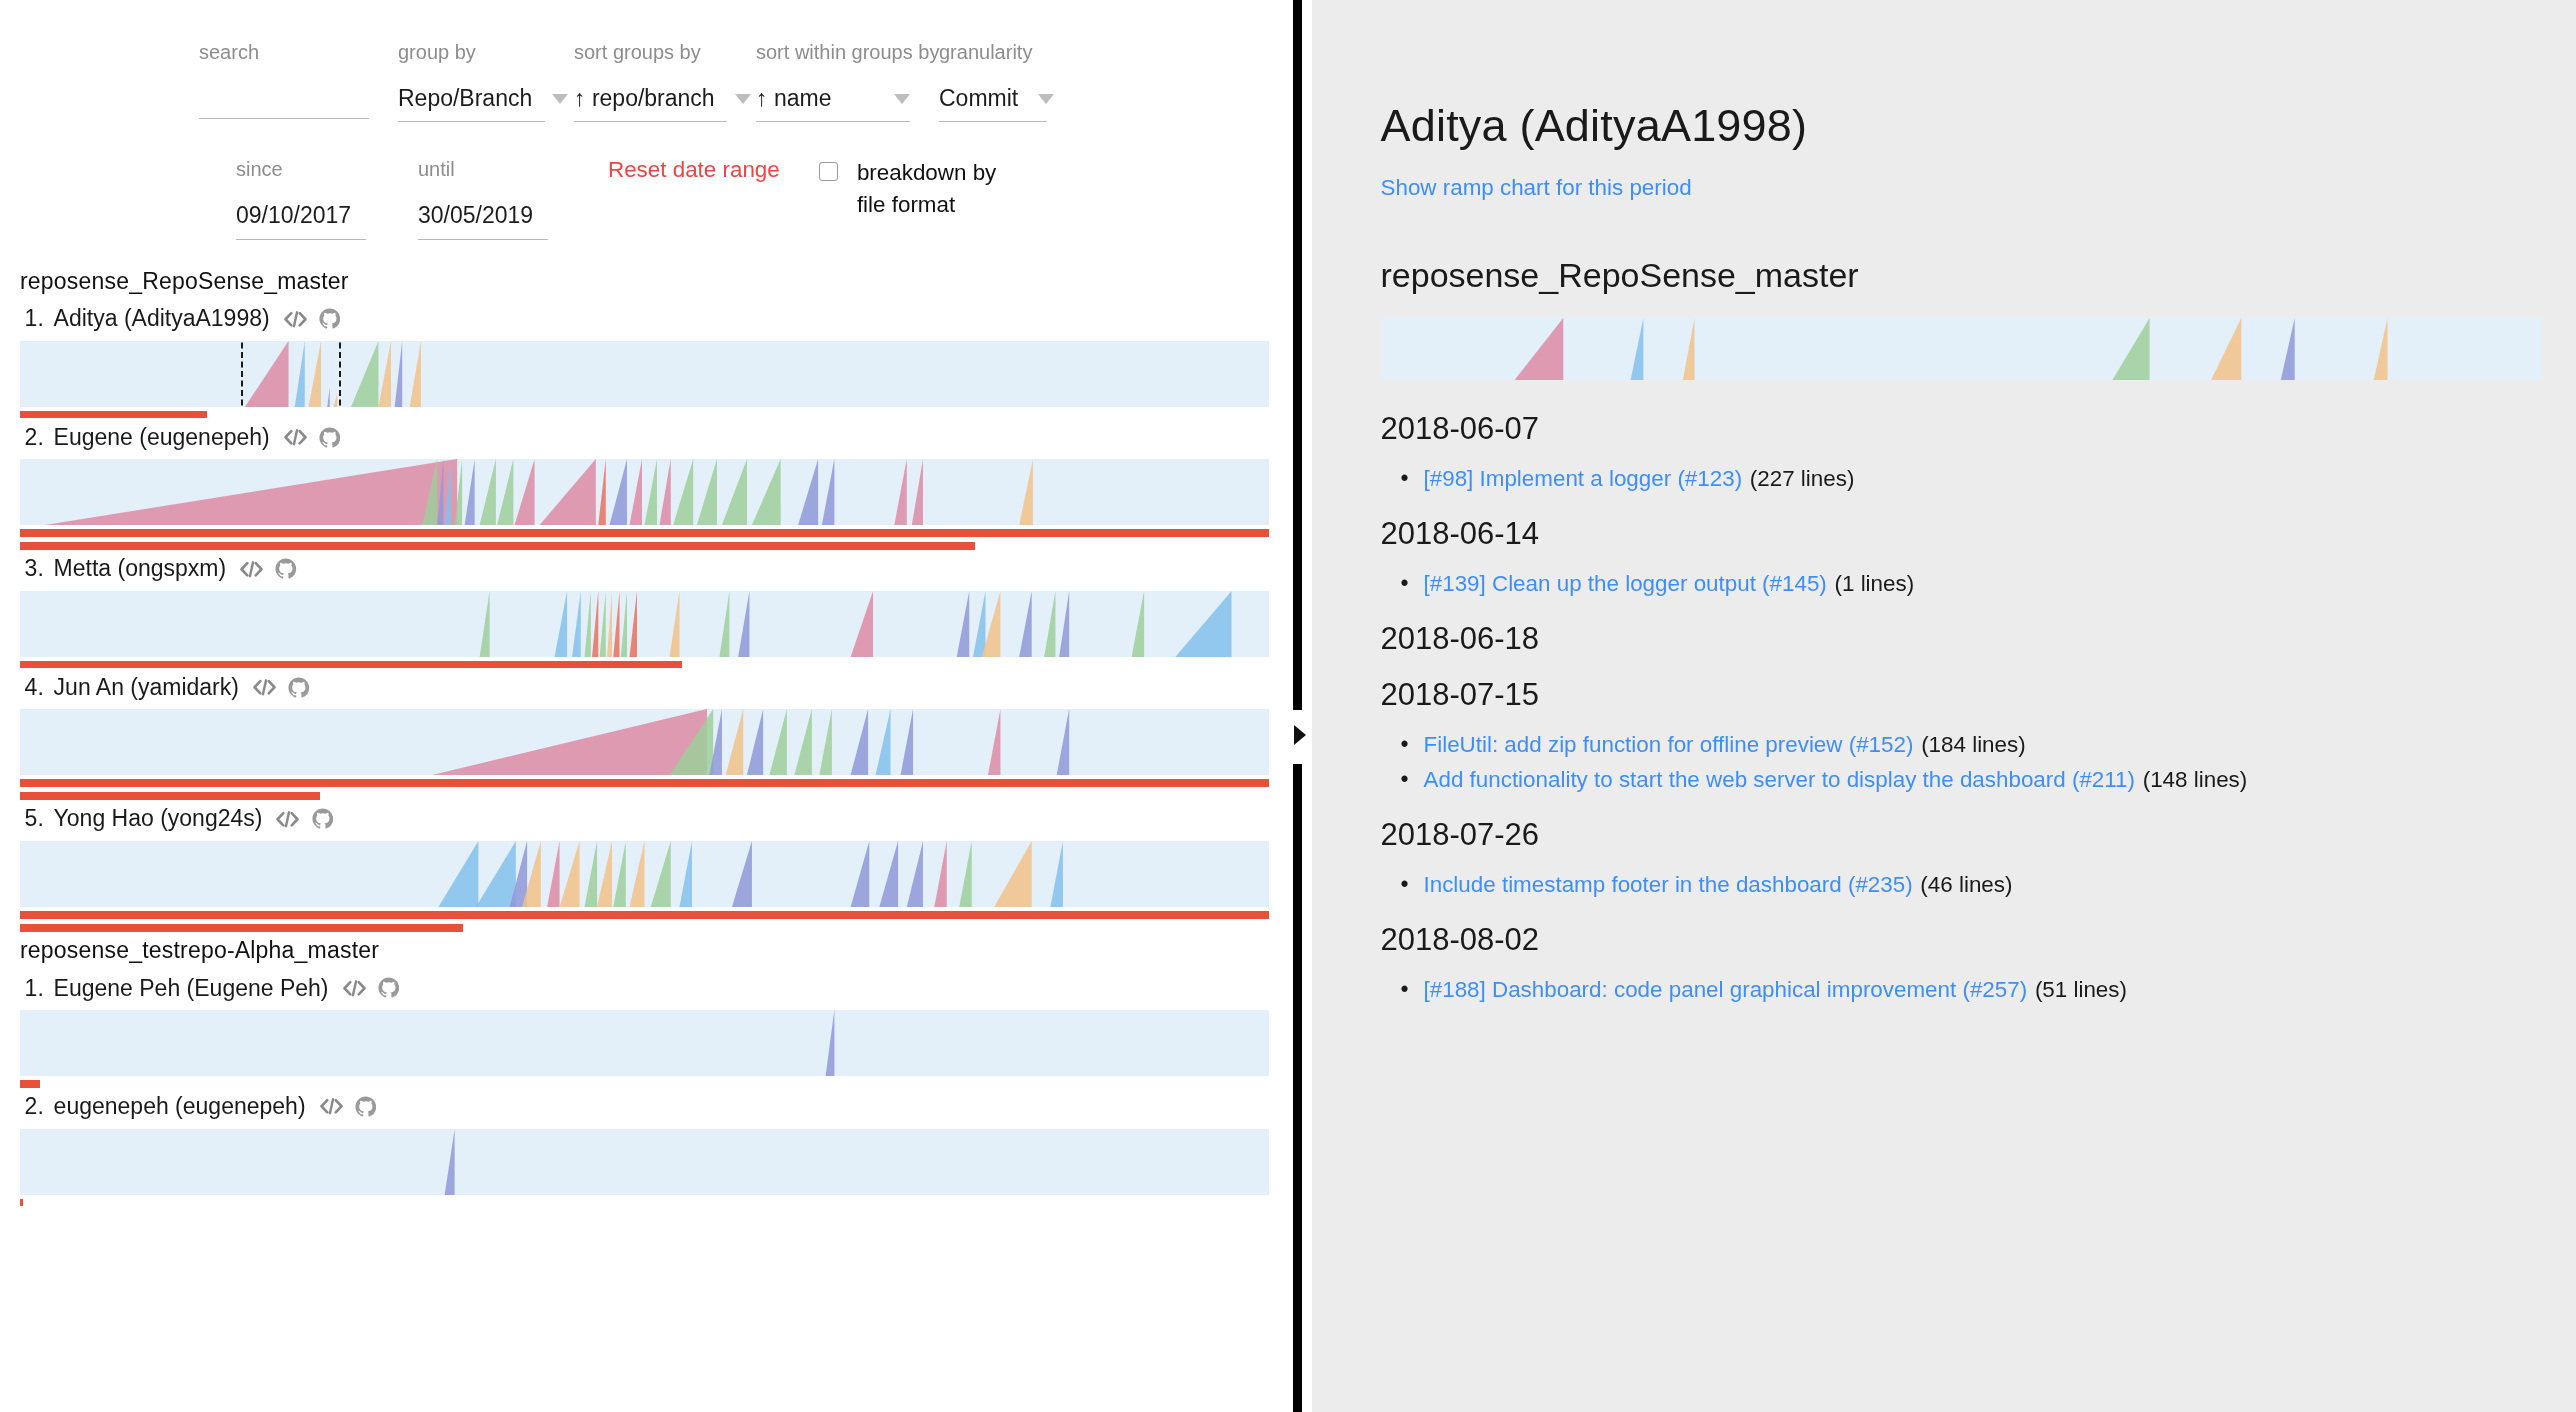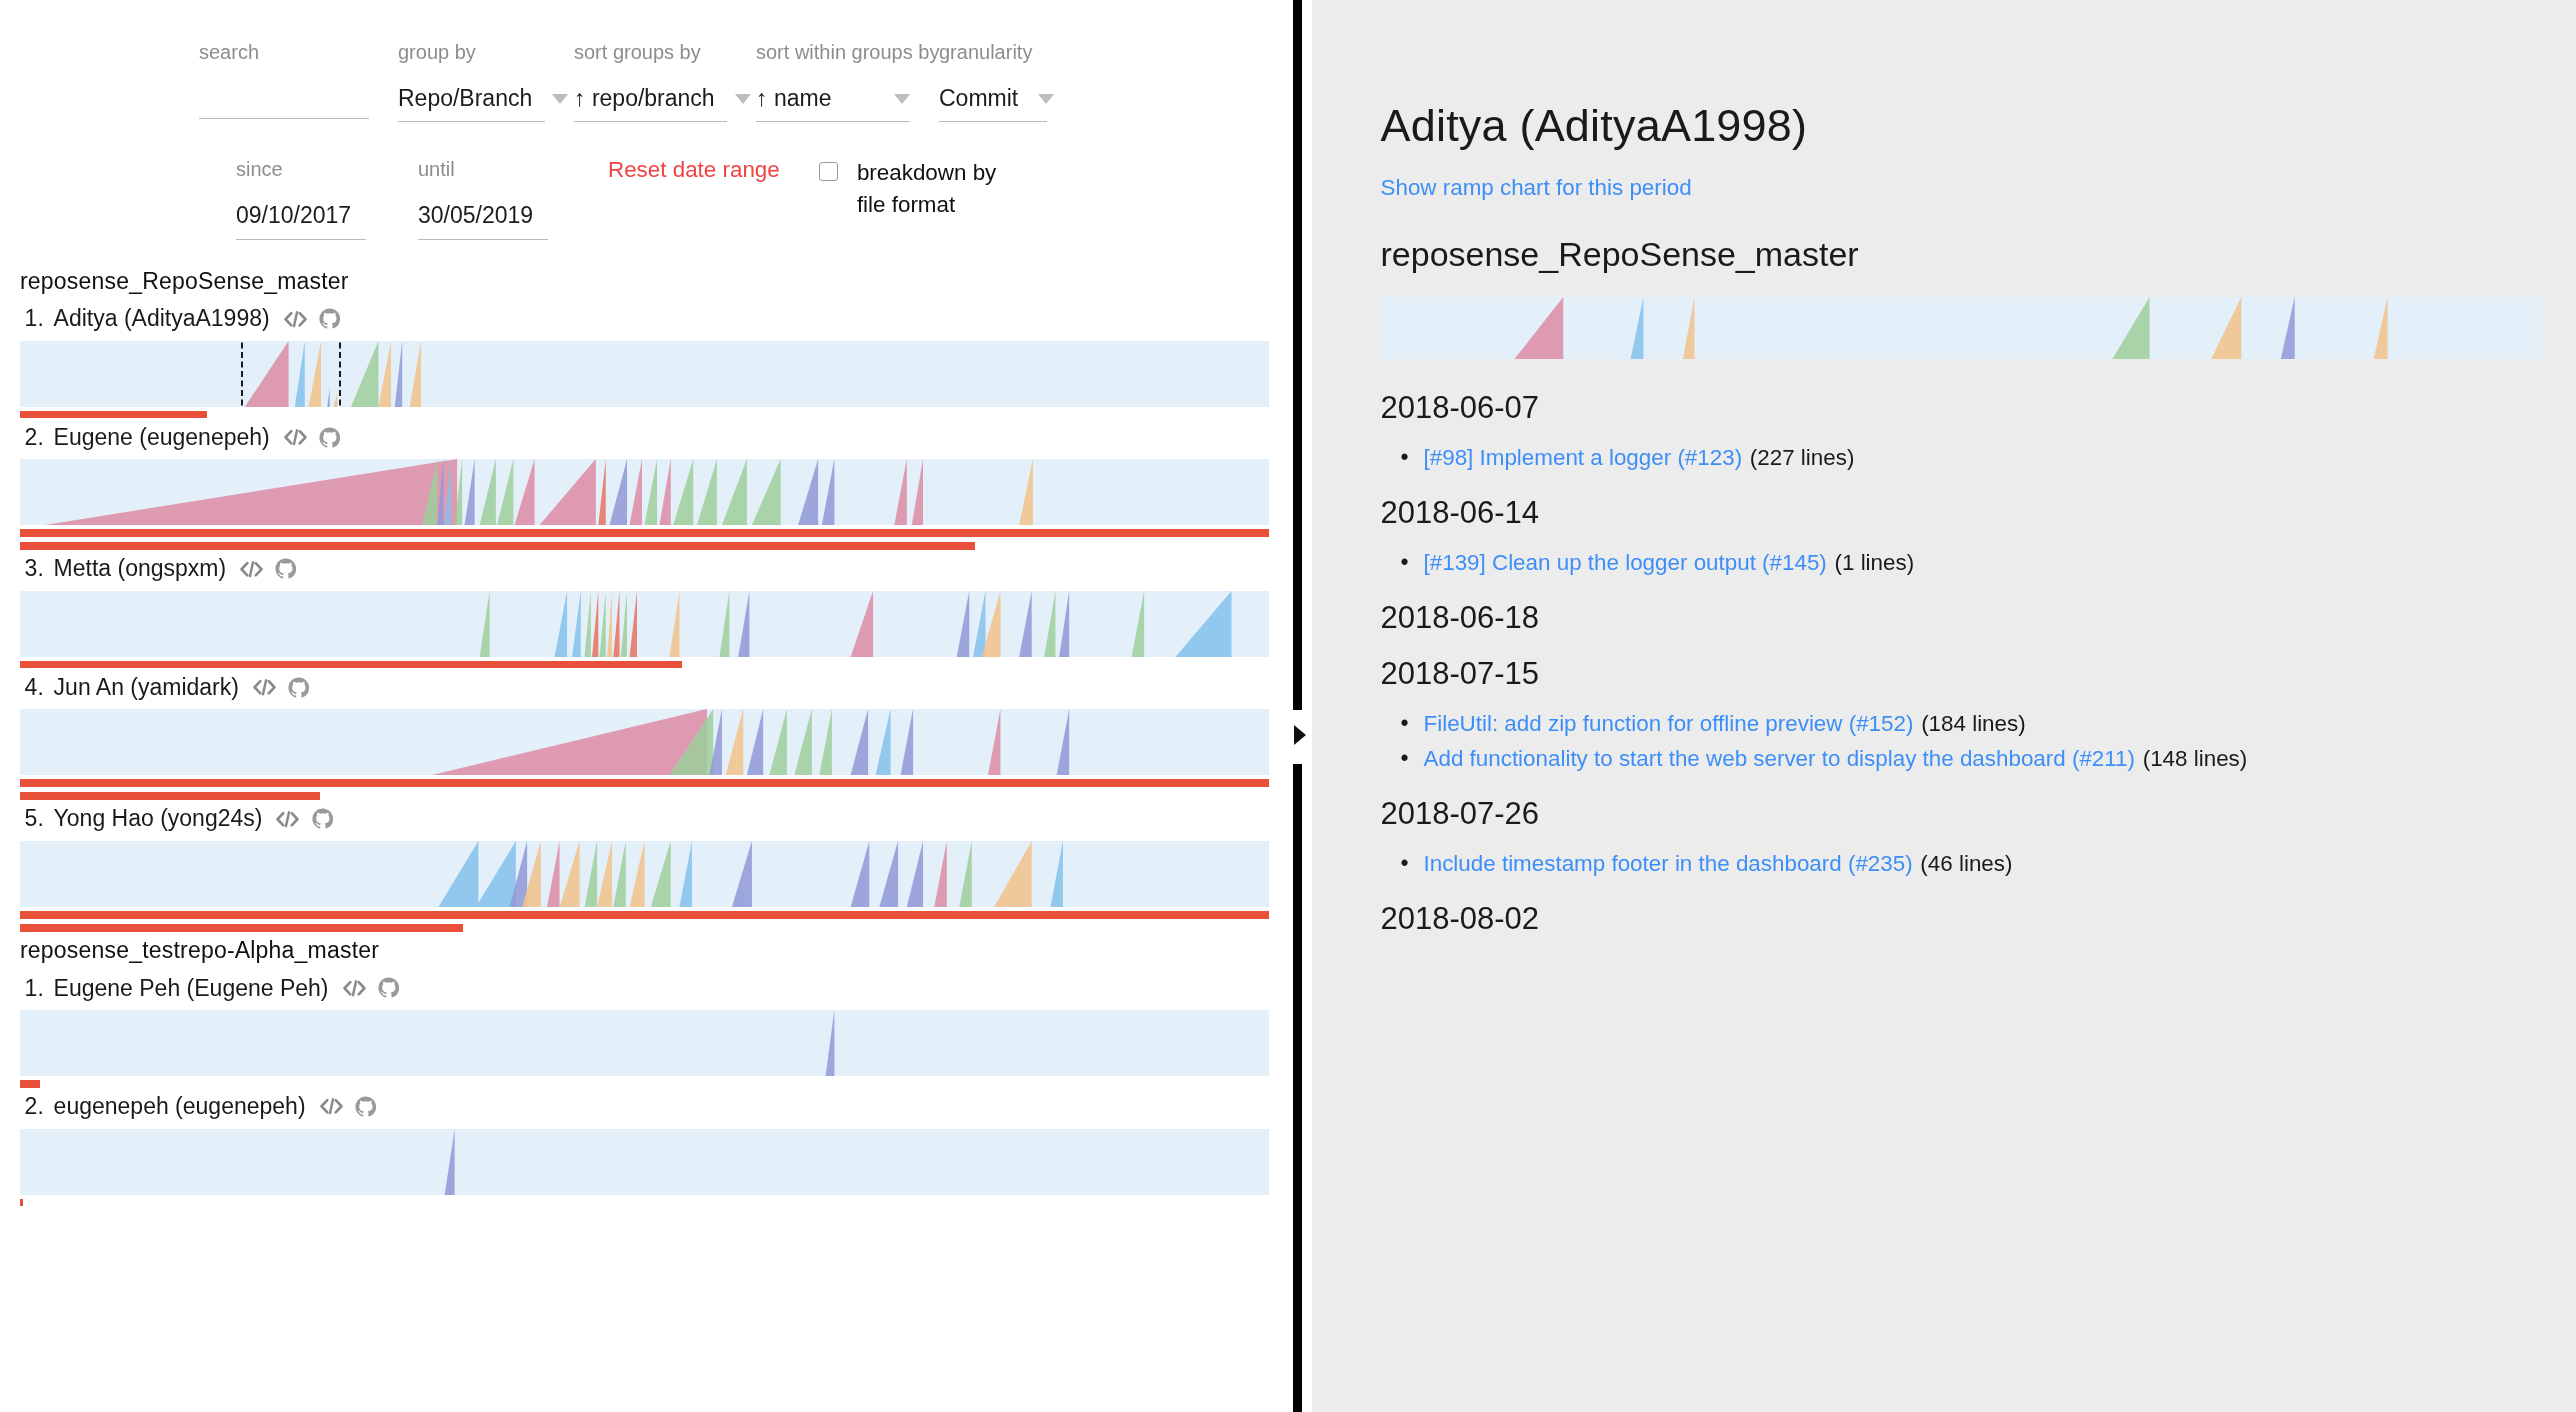--- a/index.html
+++ b/index.html
@@ -119,21 +119,21 @@
   .right-panel {
     flex: 1; height: 1412px; background: #ececec;
     padding: 100px 46px 0 69px; overflow: hidden;
   }
   .rp-title {
     font-size: 45px; color: #1a1a1a; font-weight: 400;
     letter-spacing: 0.2px; margin-bottom: 23px;
   }
   .rp-link {
     font-size: 22.4px; color: #3d8ef7; cursor: pointer;
-    display: inline-block; margin-bottom: 34px;
+    display: inline-block; margin-bottom: 55px;
   }
   .rp-repo {
     font-size: 34px; color: #1a1a1a; margin-bottom: 23px;
   }
   .rp-ramp {
     position: relative; height: 62px; width: 1161px;
     background: #e3eff9; overflow: hidden; margin-bottom: 31px;
   }
   .rp-date {
     font-size: 31px; color: #1a1a1a; margin: 20px 0 14px 0;
@@ -545,17 +545,20 @@
           <li class="rp-commit"><a>FileUtil: add zip function for offline preview (#152)</a><span class="rp-lines">(184 lines)</span></li>
         </ul>
         <ul class="rp-commits">
           <li class="rp-commit"><a>Add functionality to start the web server to display the dashboard (#211)</a><span class="rp-lines">(148 lines)</span></li>
         </ul>
         <div class="rp-date">2018-07-26</div>
         <ul class="rp-commits">
           <li class="rp-commit"><a>Include timestamp footer in the dashboard (#235)</a><span class="rp-lines">(46 lines)</span></li>
         </ul>
         <div class="rp-date">2018-08-02</div>
+        <ul class="rp-commits">
+          <li class="rp-commit"><a>[#188] Dashboard: code panel graphical improvement (#257)</a><span class="rp-lines">(51 lines)</span></li>
+        </ul>
       </div>
   </div>
 
 </div>
 
 
 </body></html>

